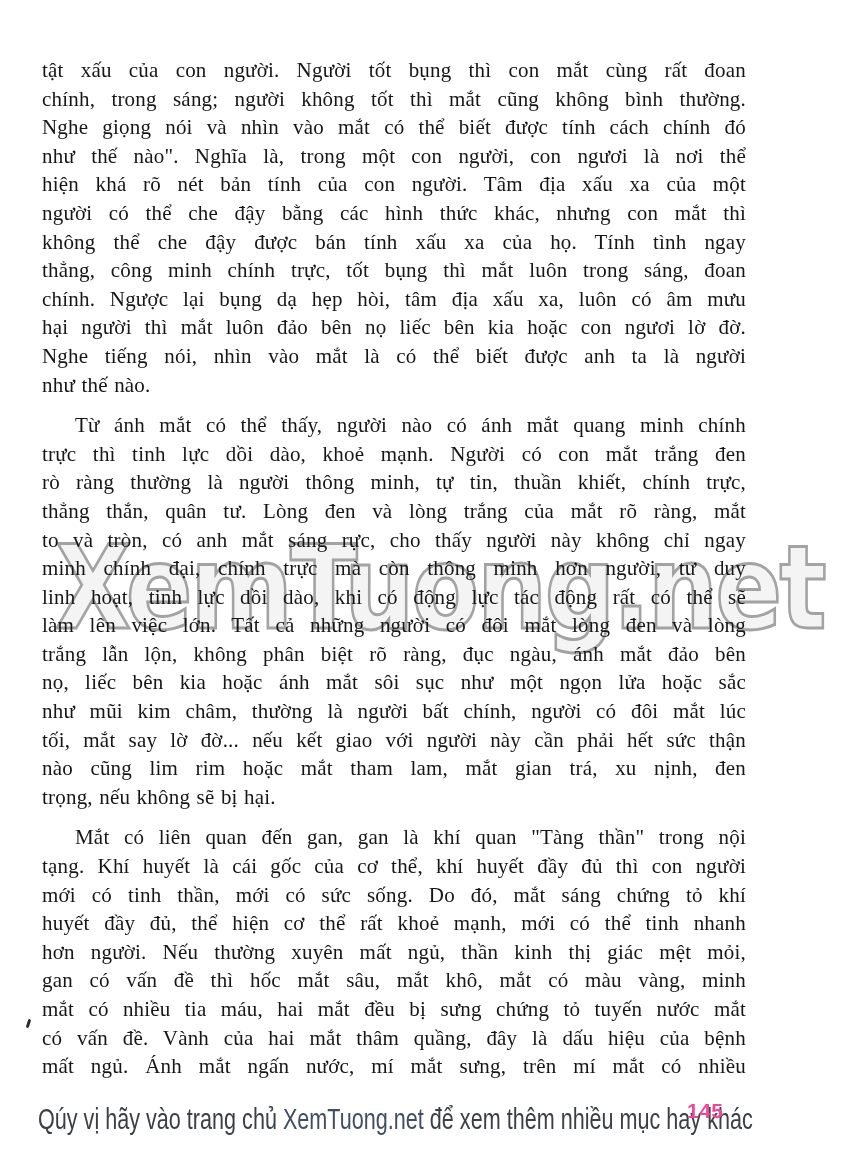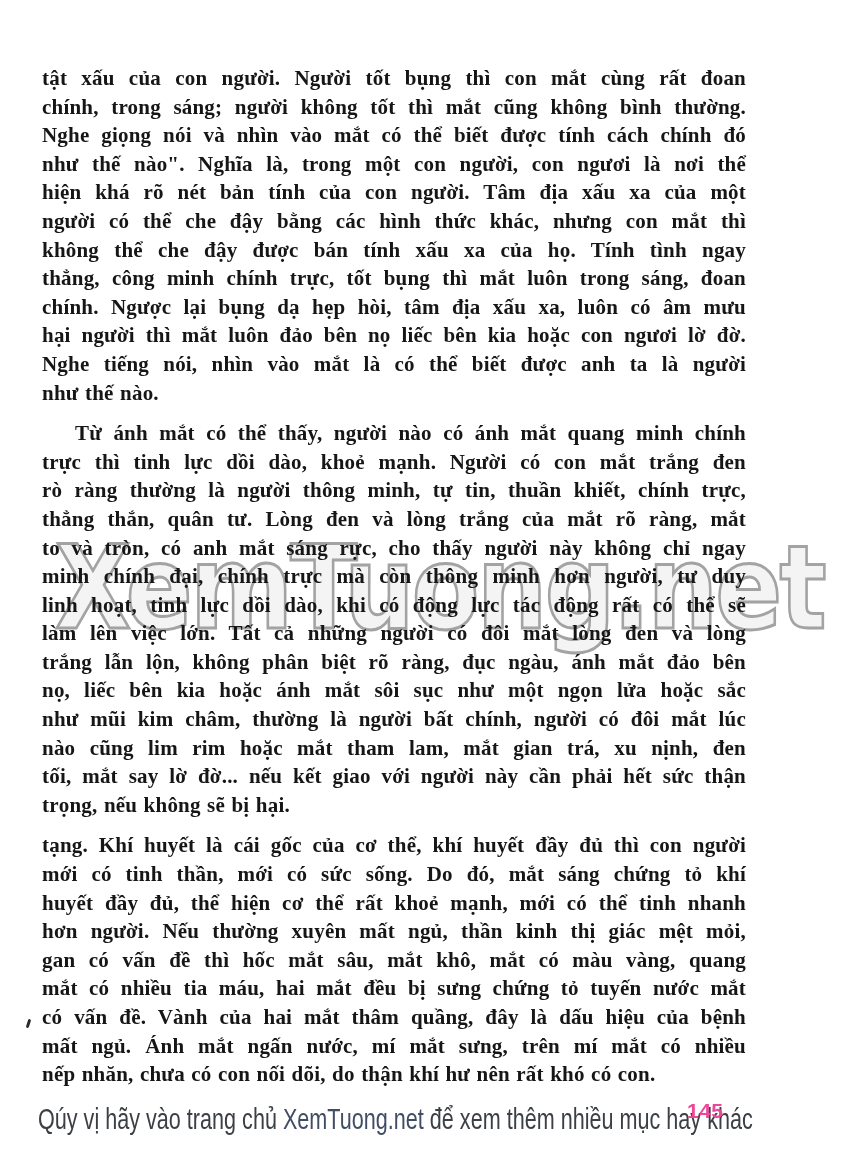--- a/index.html
+++ b/index.html
@@ -36,21 +36,21 @@
   
   .textblock{
     position:absolute;
     left:42px;top:52px;
     width:704px;
     z-index:2;
     font-size:21px;
     line-height:28.6px;
     color:var(--text);
   }
-  .para{margin:12px 0 12px 0;font-weight:bold;}
+  .para{margin:4px 0 12px 0;}
   .tline{
     text-align:justify;
     text-align-last:justify;
     white-space:normal;
     letter-spacing:0.2px;
     word-spacing:1px;
   }
   .tline.last{text-align-last:left;}
   .para[data-indent="true"] .tline.first{text-indent:33px;}
   
@@ -115,34 +115,34 @@
         <div class="tline">trực thì tinh lực dồi dào, khoẻ mạnh. Người có con mắt trắng đen</div>
         <div class="tline">rò ràng thường là người thông minh, tự tin, thuần khiết, chính trực,</div>
         <div class="tline">thẳng thắn, quân tư. Lòng đen và lòng trắng của mắt rõ ràng, mắt</div>
         <div class="tline">to và tròn, có anh mắt sáng rực, cho thấy người này không chỉ ngay</div>
         <div class="tline">minh chính đại, chính trực mà còn thông minh hơn người, tư duy</div>
         <div class="tline">linh hoạt, tinh lực dồi dào, khi có động lực tác động rất có thể sẽ</div>
         <div class="tline">làm lên việc lớn. Tất cả những người có đôi mắt lòng đen và lòng</div>
         <div class="tline">trắng lẫn lộn, không phân biệt rõ ràng, đục ngàu, ánh mắt đảo bên</div>
         <div class="tline">nọ, liếc bên kia hoặc ánh mắt sôi sục như một ngọn lửa hoặc sắc</div>
         <div class="tline">như mũi kim châm, thường là người bất chính, người có đôi mắt lúc</div>
+        <div class="tline">tối, mắt say lờ đờ... nếu kết giao với người này cần phải hết sức thận</div>
         <div class="tline">nào cũng lim rim hoặc mắt tham lam, mắt gian trá, xu nịnh, đen</div>
-        <div class="tline">tối, mắt say lờ đờ... nếu kết giao với người này cần phải hết sức thận</div>
         <div class="tline last">trọng, nếu không sẽ bị hại.</div>
       </div>
     <div class="para" data-indent="true">
+        <div class="tline first">Mắt có liên quan đến gan, gan là khí quan "Tàng thần" trong nội</div>
         <div class="tline">tạng. Khí huyết là cái gốc của cơ thể, khí huyết đầy đủ thì con người</div>
         <div class="tline">mới có tinh thần, mới có sức sống. Do đó, mắt sáng chứng tỏ khí</div>
         <div class="tline">huyết đầy đủ, thể hiện cơ thể rất khoẻ mạnh, mới có thể tinh nhanh</div>
         <div class="tline">hơn người. Nếu thường xuyên mất ngủ, thần kinh thị giác mệt mỏi,</div>
-        <div class="tline">gan có vấn đề thì hốc mắt sâu, mắt khô, mắt có màu vàng, quang</div>
+        <div class="tline">gan có vấn đề thì hốc mắt sâu, mắt khô, mắt có màu vàng, minh</div>
         <div class="tline">mắt có nhiều tia máu, hai mắt đều bị sưng chứng tỏ tuyến nước mắt</div>
         <div class="tline">có vấn đề. Vành của hai mắt thâm quầng, đây là dấu hiệu của bệnh</div>
         <div class="tline">mất ngủ. Ánh mắt ngấn nước, mí mắt sưng, trên mí mắt có nhiều</div>
-        <div class="tline last">nếp nhăn, chưa có con nối dõi, do thận khí hư nên rất khó có con.</div>
       </div>
   </div>
 
   <div class="speck"></div>
 
   <div class="footer"><span>Qúy vị hãy vào trang chủ </span><span class="site">XemTuong.net</span><span> để xem thêm nhiều mục hay khác</span></div>
 
   <div class="pagenum">145</div>
 
 </div>

